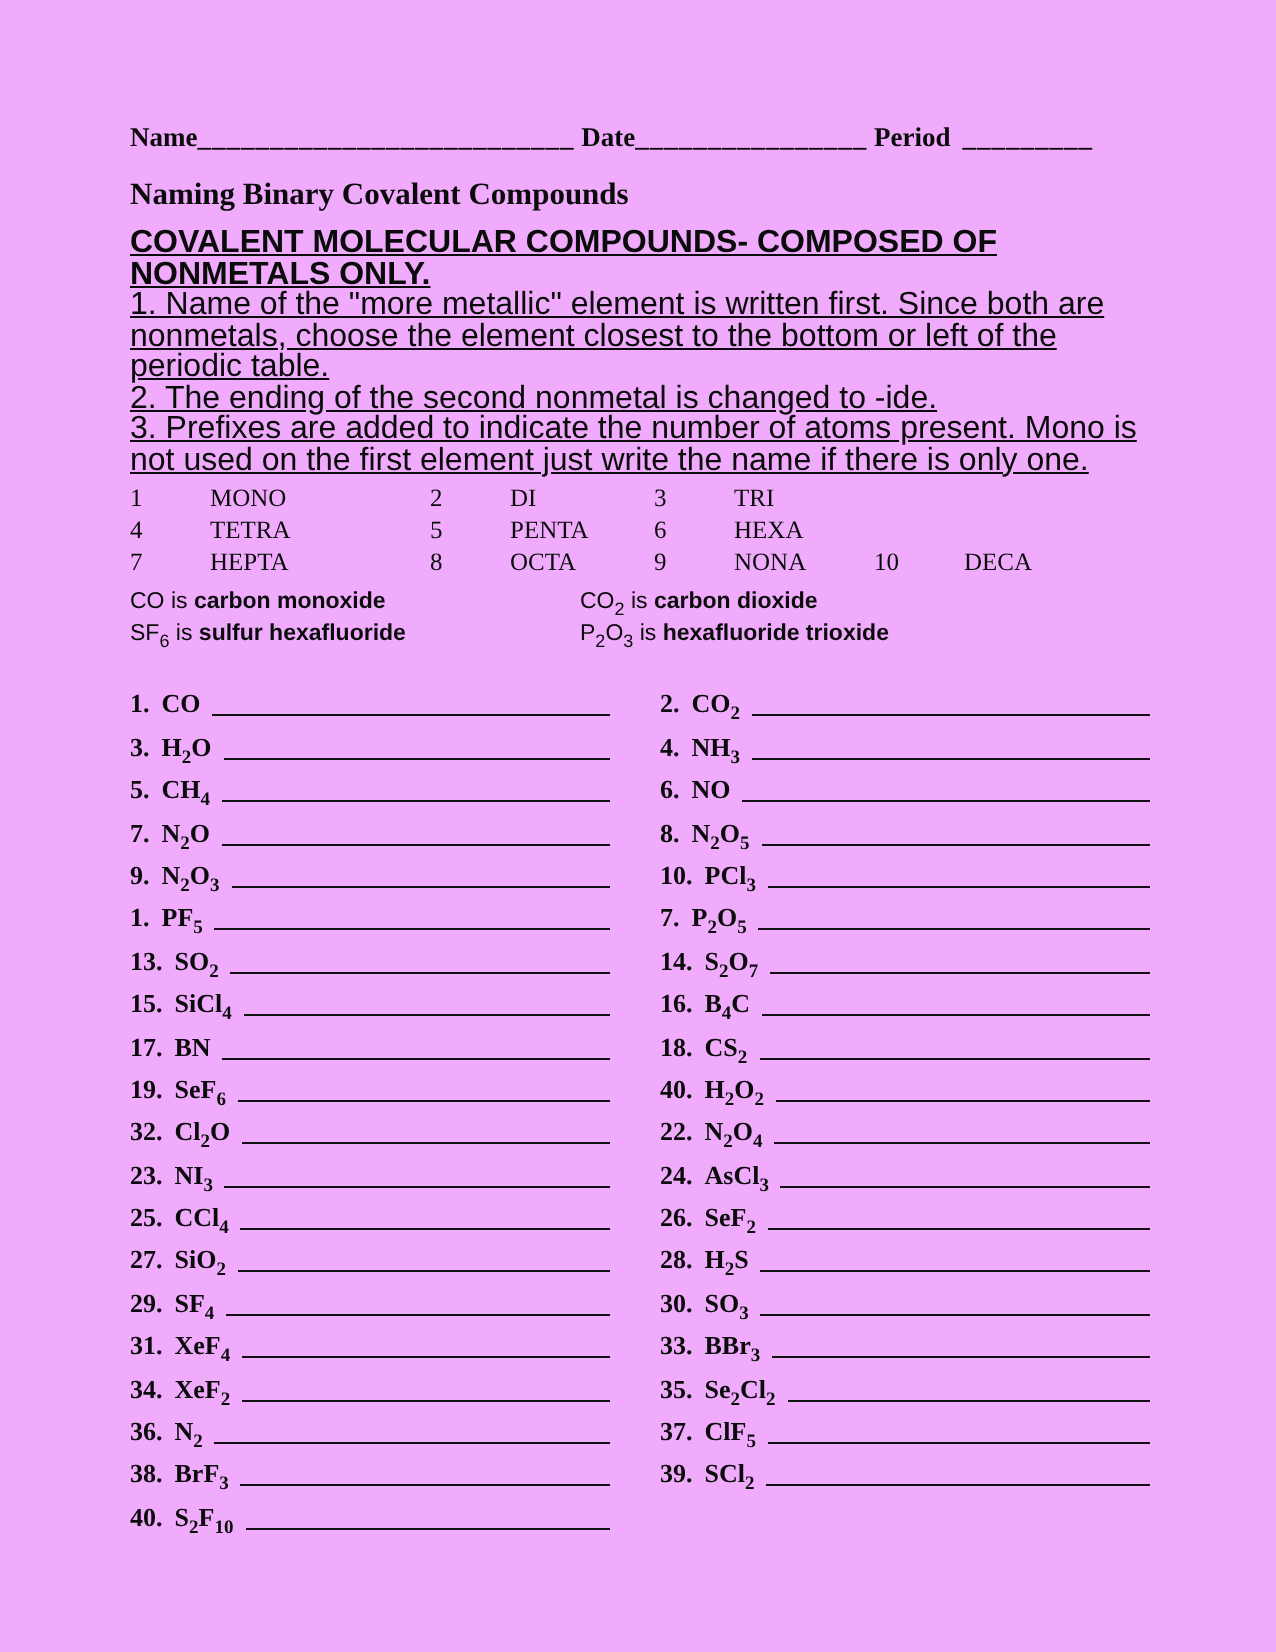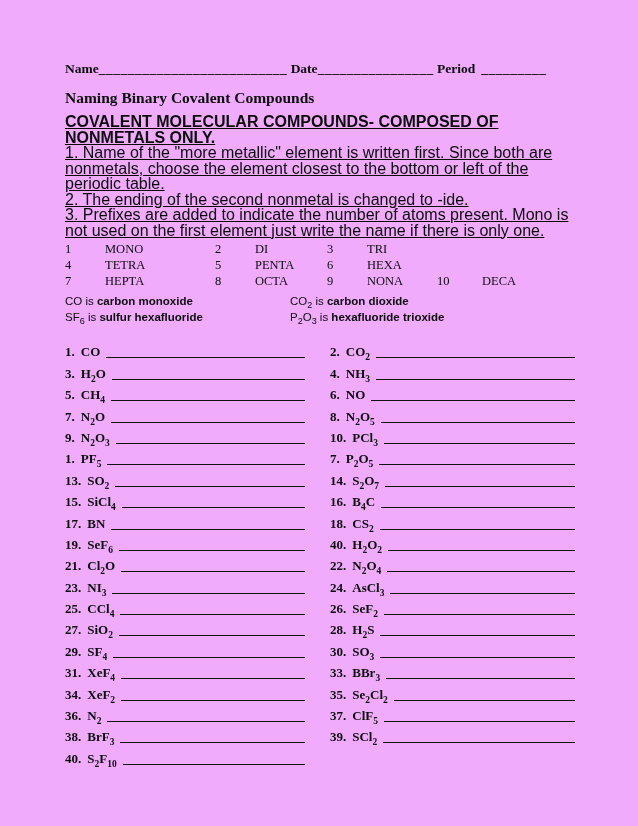--- a/index.html
+++ b/index.html
@@ -244,21 +244,21 @@
     <span class="c-blank"></span>
   </div>
 
   <div class="c-item">
     <span class="c-num">40.</span>
     <span class="c-formula">H<sub>2</sub>O<sub>2</sub></span>
     <span class="c-blank"></span>
   </div>
 
   <div class="c-item">
-    <span class="c-num">21.</span>
+    <span class="c-num">32.</span>
     <span class="c-formula">Cl<sub>2</sub>O</span>
     <span class="c-blank"></span>
   </div>
 
   <div class="c-item">
     <span class="c-num">22.</span>
     <span class="c-formula">N<sub>2</sub>O<sub>4</sub></span>
     <span class="c-blank"></span>
   </div>
 

